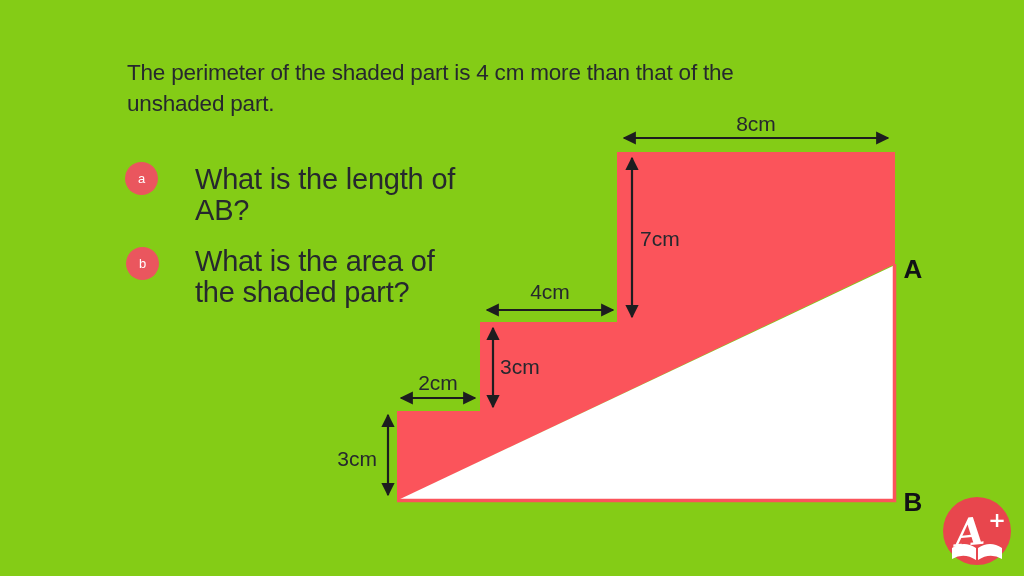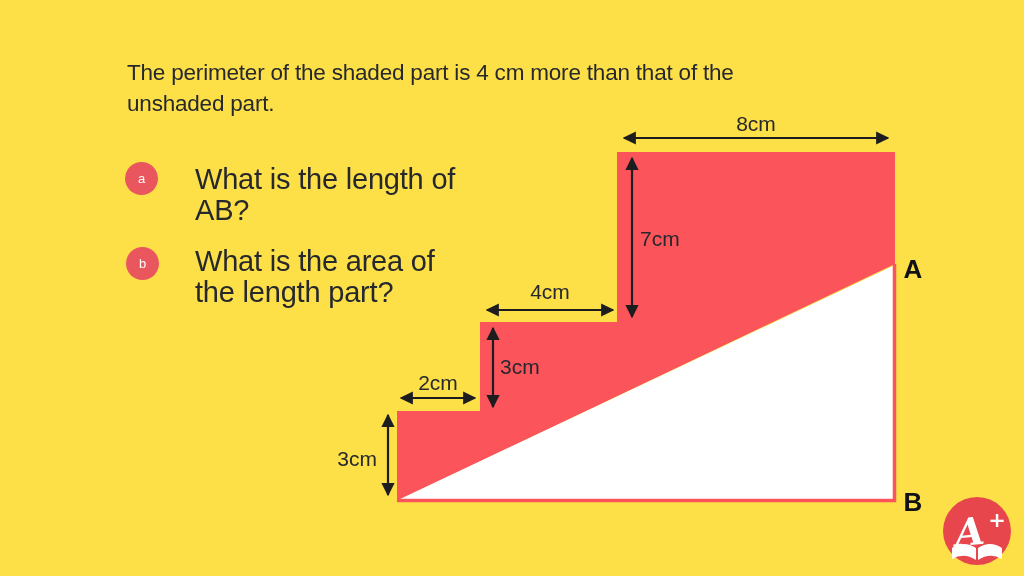--- a/index.html
+++ b/index.html
@@ -1,20 +1,20 @@
 <!DOCTYPE html>
 <html><head>
 <meta charset="utf-8">
 <style>
   html, body { margin: 0; padding: 0; }
   .canvas {
     position: relative;
     width: 1024px;
     height: 576px;
-    background: #fde047;
+    background: #84cc16;
     overflow: hidden;
     font-family: "Liberation Sans", sans-serif;
     color: #26282e;
   }
   .title {
     position: absolute;
     left: 127px;
     top: 57px;
     width: 705px;
     font-size: 22.5px;
@@ -81,21 +81,21 @@
   <div class="title">The perimeter of the shaded part is 4 cm more than that of the unshaded part.</div>
 
   <div class="badge badge-a">
     <span>a</span>
   </div>
   <div class="q-text q-text-a">What is the length of AB?</div>
 
   <div class="badge badge-b">
     <span>b</span>
   </div>
-  <div class="q-text q-text-b">What is the area of the length part?</div>
+  <div class="q-text q-text-b">What is the area of the shaded part?</div>
 
   <svg class="diagram" viewBox="0 0 1024 576">
     <defs>
       <marker id="arrowhead" viewBox="0 0 10 10" refX="9" refY="5" markerWidth="6" markerHeight="6" orient="auto-start-reverse">
         <path d="M 0 0 L 10 5 L 0 10 z" fill="#1d1d1f"></path>
       </marker>
     </defs>
 
     <path d="M 397 501 L 397 411 L 480 411 L 480 322 L 617 322 L 617 152 L 895 152 L 895 264 Z" fill="#fb545b"></path>
 

